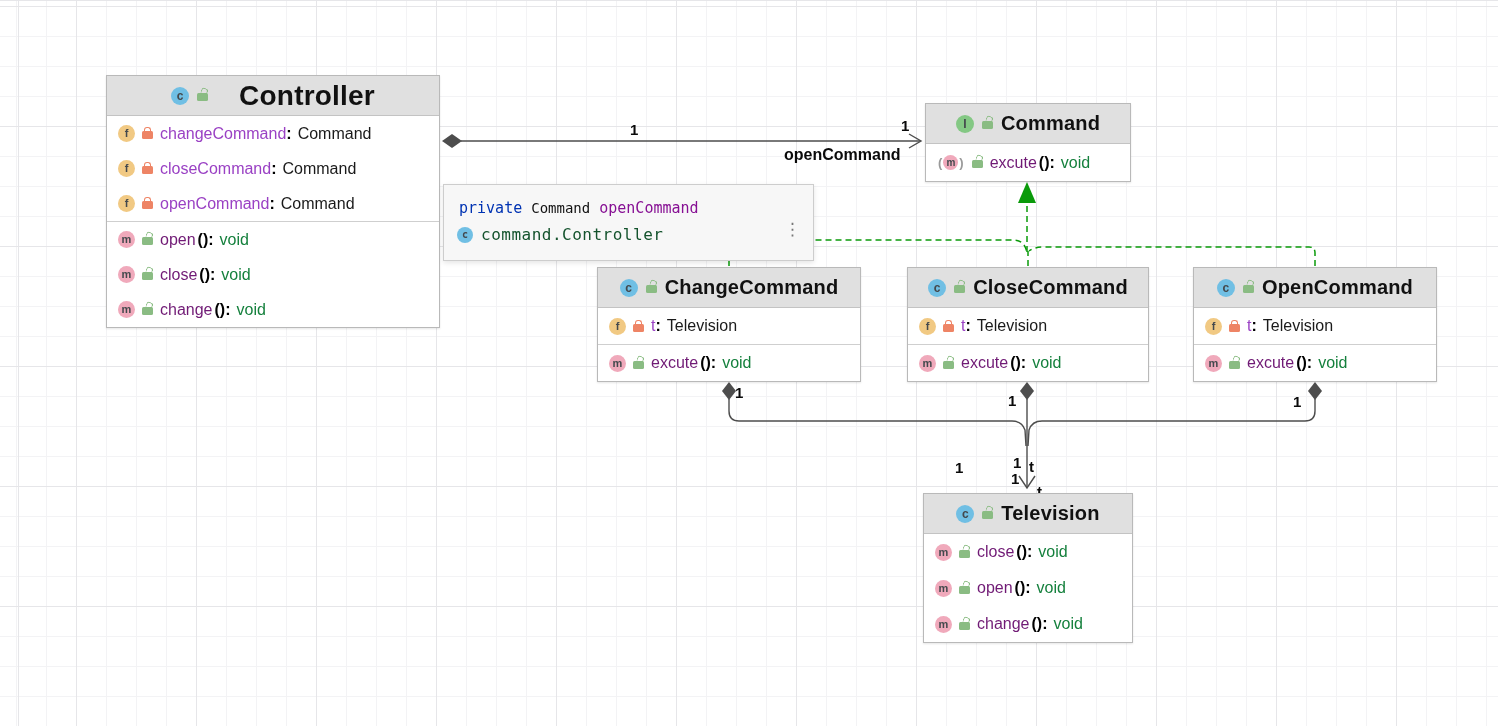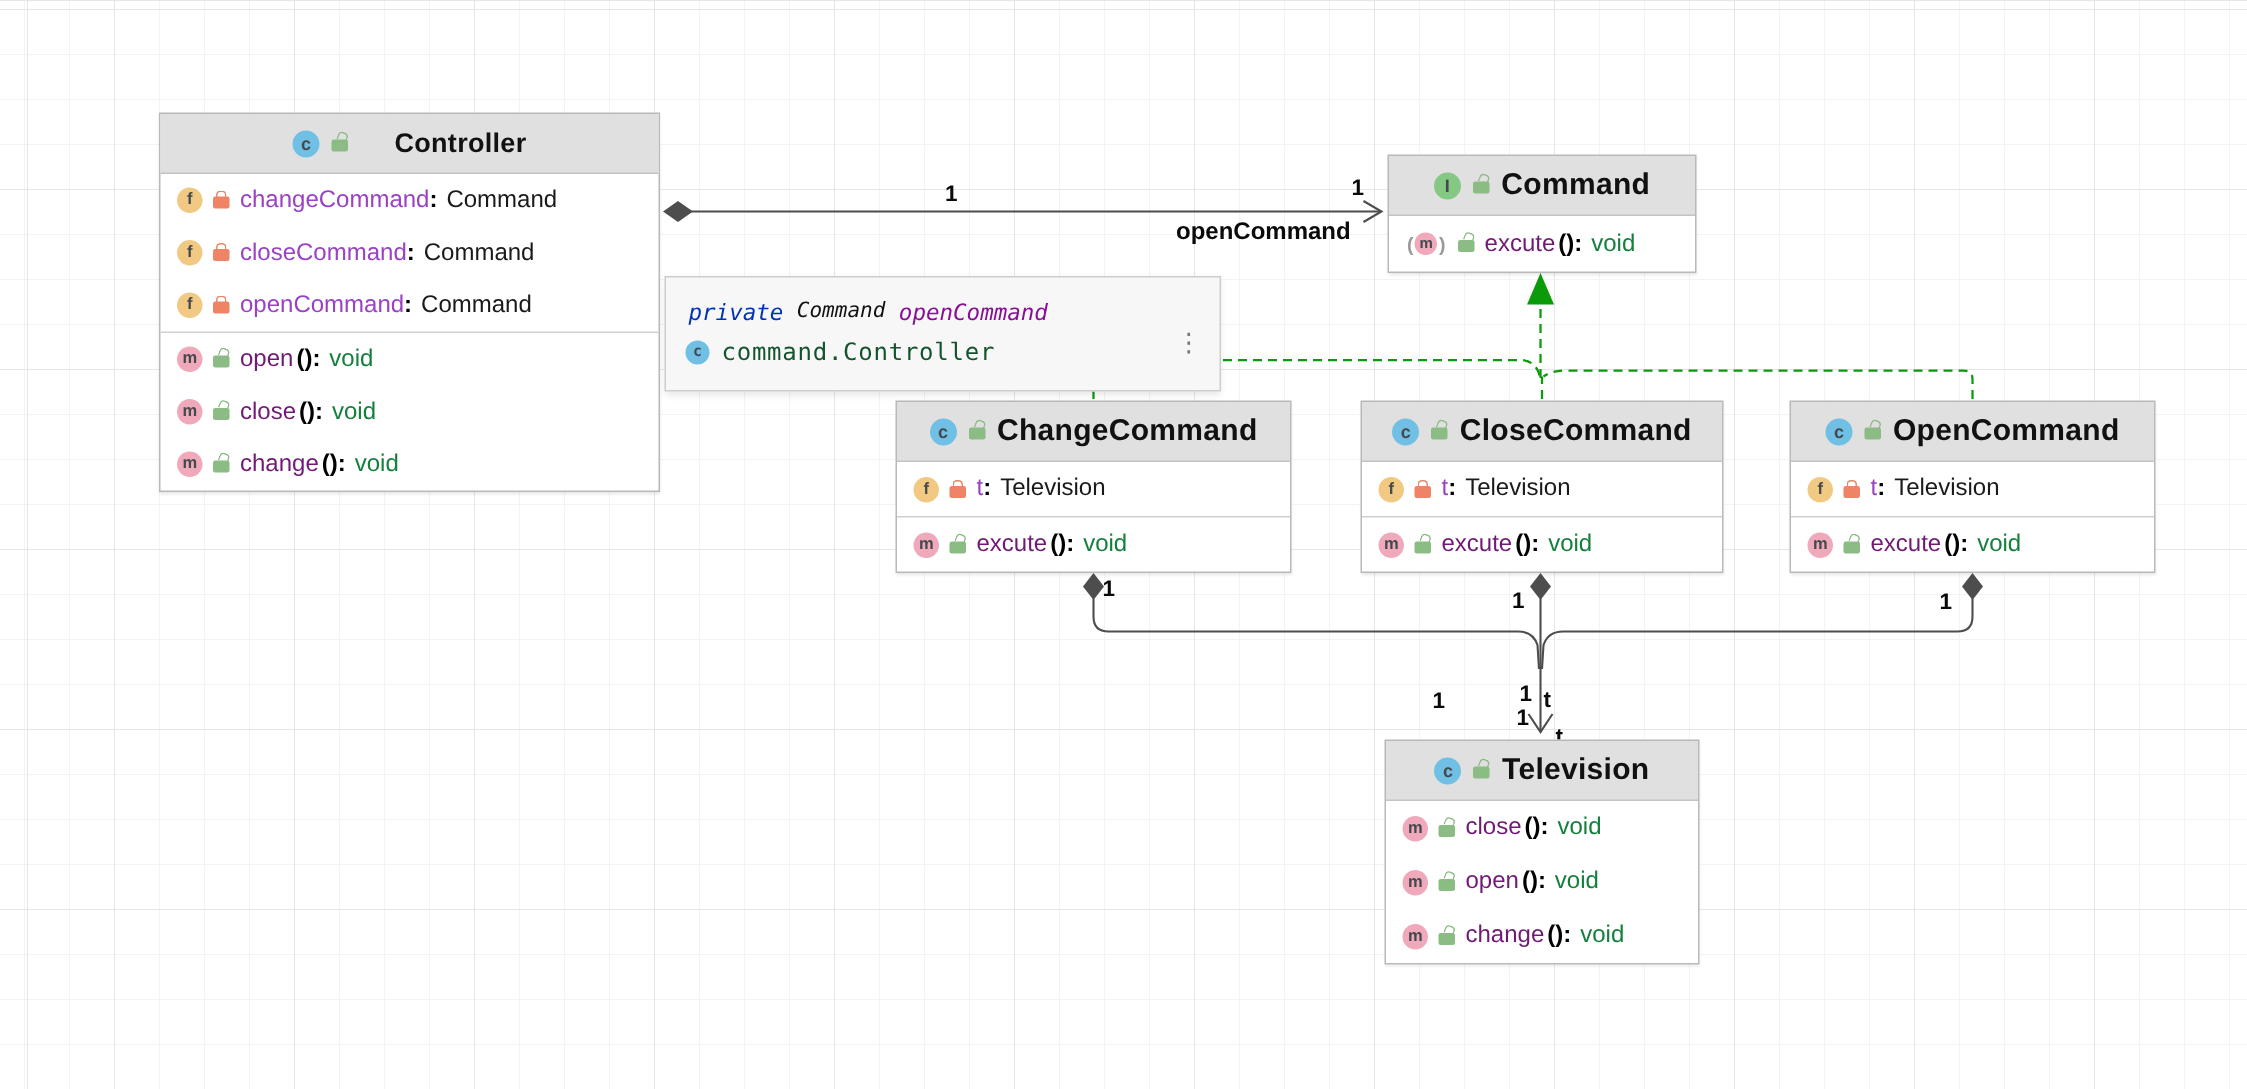--- a/index.html
+++ b/index.html
@@ -35,21 +35,21 @@
   .fname{color:#9a41c4;}
   .colon{font-weight:700;color:#000;margin-right:6px;}
   .ftype{color:#1a1a1a;}
   .mname{color:#701a75;}
   .parens{font-weight:700;color:#000;margin:0 6px 0 2px;}
   .ret{color:#15803d;}
   .edge-label{position:absolute;z-index:2;font-size:15px;font-weight:700;color:#0a0a0a;line-height:1;}
   .popup{position:absolute;left:443px;top:184px;width:369px;height:75px;z-index:3;background:#f7f7f7;
       border:1px solid #cdcdcd;box-shadow:0 2px 5px rgba(0,0,0,.10);
       font-family:"DejaVu Sans Mono","Liberation Mono",monospace;}
-  .popup .l1{display:flex;gap:9px;padding:14px 0 0 15px;font-size:15px;font-style:italic;}
+  .popup .l1{display:flex;align-items:center;gap:9px;padding:14px 0 0 15px;font-size:15px;}
   .popup .kw{color:#0033b3;}
   .popup .ty{color:#111;font-size:14px;}
   .popup .idn{color:#871094;}
   .popup .l2{display:flex;align-items:center;gap:8px;padding:8px 0 0 13px;font-size:16px;}
   .popup .owner{color:#14532d;letter-spacing:.5px;}
   .popup .dots{position:absolute;right:12px;top:40px;font-size:17px;color:#777;line-height:.55;letter-spacing:0;cursor:pointer;}
 </style>
 </head>
 <body>
 
@@ -91,21 +91,21 @@
   <div class="edge-label" style="left:955px;top:460px;">1</div>
   <div class="edge-label" style="left:1013px;top:455px;">1</div>
   <div class="edge-label" style="left:1029px;top:459px;">t</div>
   <div class="edge-label" style="left:1011px;top:471px;">1</div>
   <div class="edge-label" style="left:1037px;top:484px;">t</div>
 
   <div class="uml-box" style="left:106px;top:75px;width:332px;">
     <div class="uml-header">
       <span class="ic c hdr">c</span>
       <span class="lock open"></span>
-      <span class="title" style="font-size:18px;margin-left:23px;">Controller</span>
+      <span class="title" style="font-size:28px;margin-left:23px;">Controller</span>
     </div>
     <div class="sec fields">
       <div class="row" style="height:35px;">
         <span class="ic f">f</span>
         <span class="lock closed"></span>
         <span><span class="fname">changeCommand</span><span class="colon">:</span><span class="ftype">Command</span></span>
       </div>
       <div class="row" style="height:35px;">
         <span class="ic f">f</span>
         <span class="lock closed"></span>

